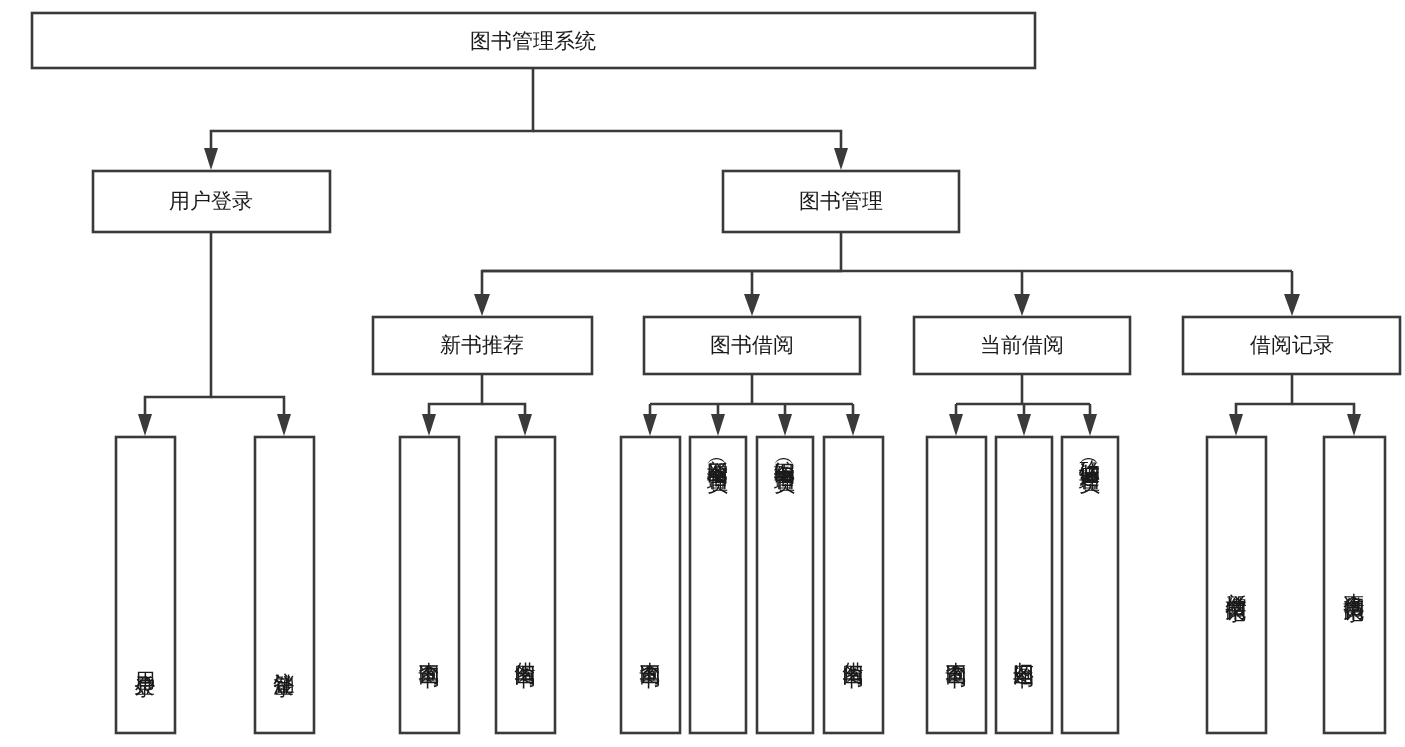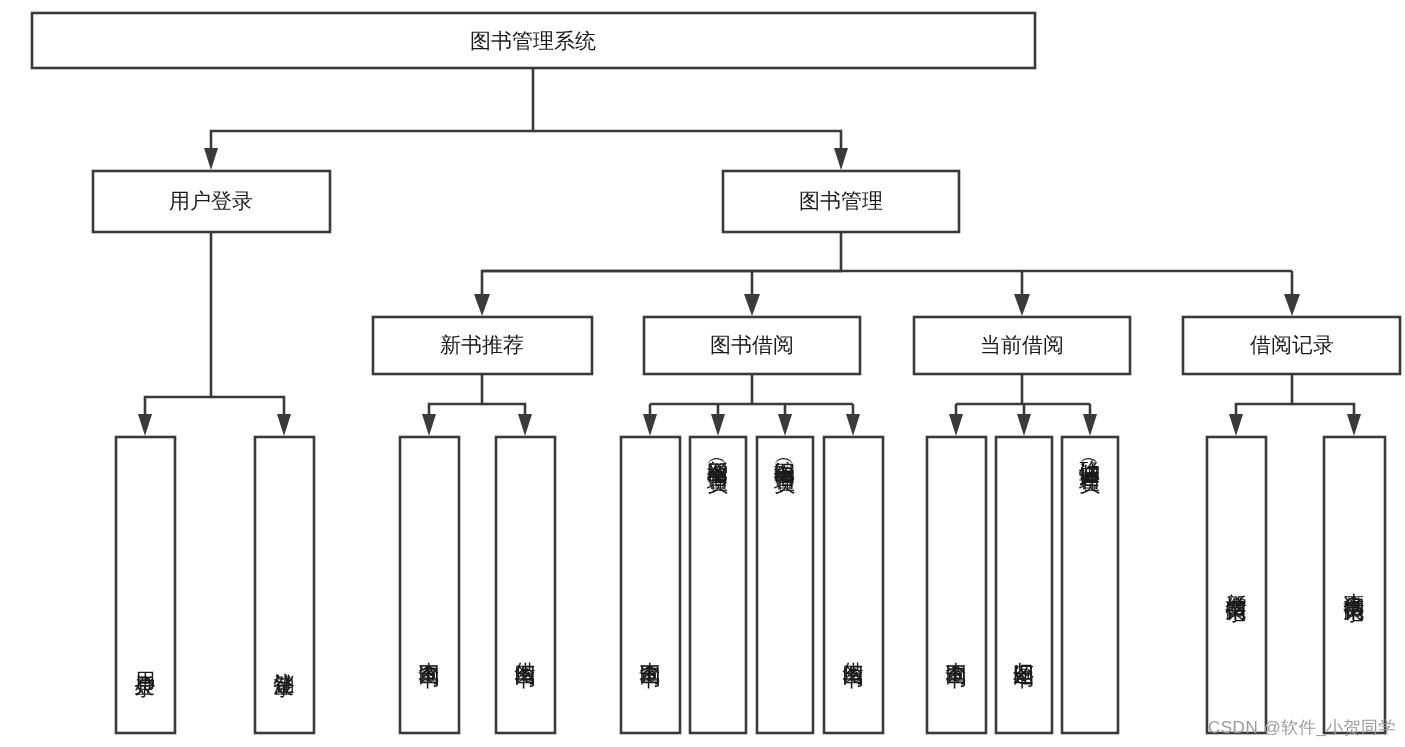--- a/index.html
+++ b/index.html
@@ -227,15 +227,14 @@
   </div>
 
   <div class="vlabel-wrap" style="left:1195px; top:437px; width:59px; height:296px; justify-content:center; padding-bottom:6px;">
     <span class="vlabel">新增借阅记录</span>
   </div>
 
   <div class="vlabel-wrap" style="left:1312px; top:437px; width:61px; height:296px; justify-content:center; padding-bottom:6px;">
     <span class="vlabel">查询借阅记录</span>
   </div>
 
-  <div class="watermark" style="left:1196px; top:716px;">CSDN @软件_小贺同学</div>
 
 </div>
 
 </body></html>

